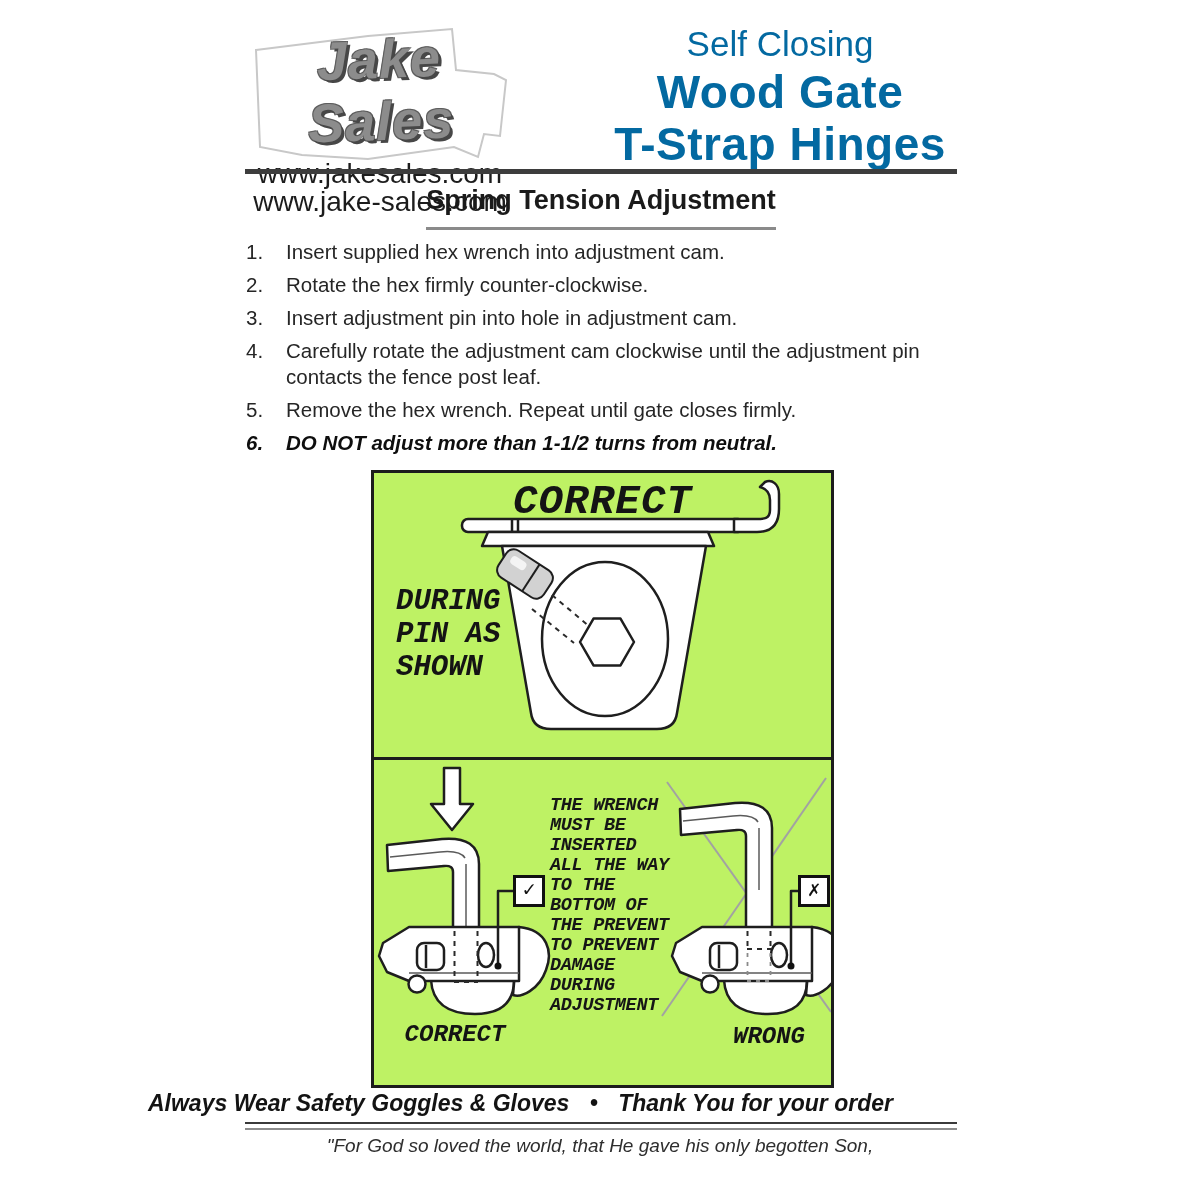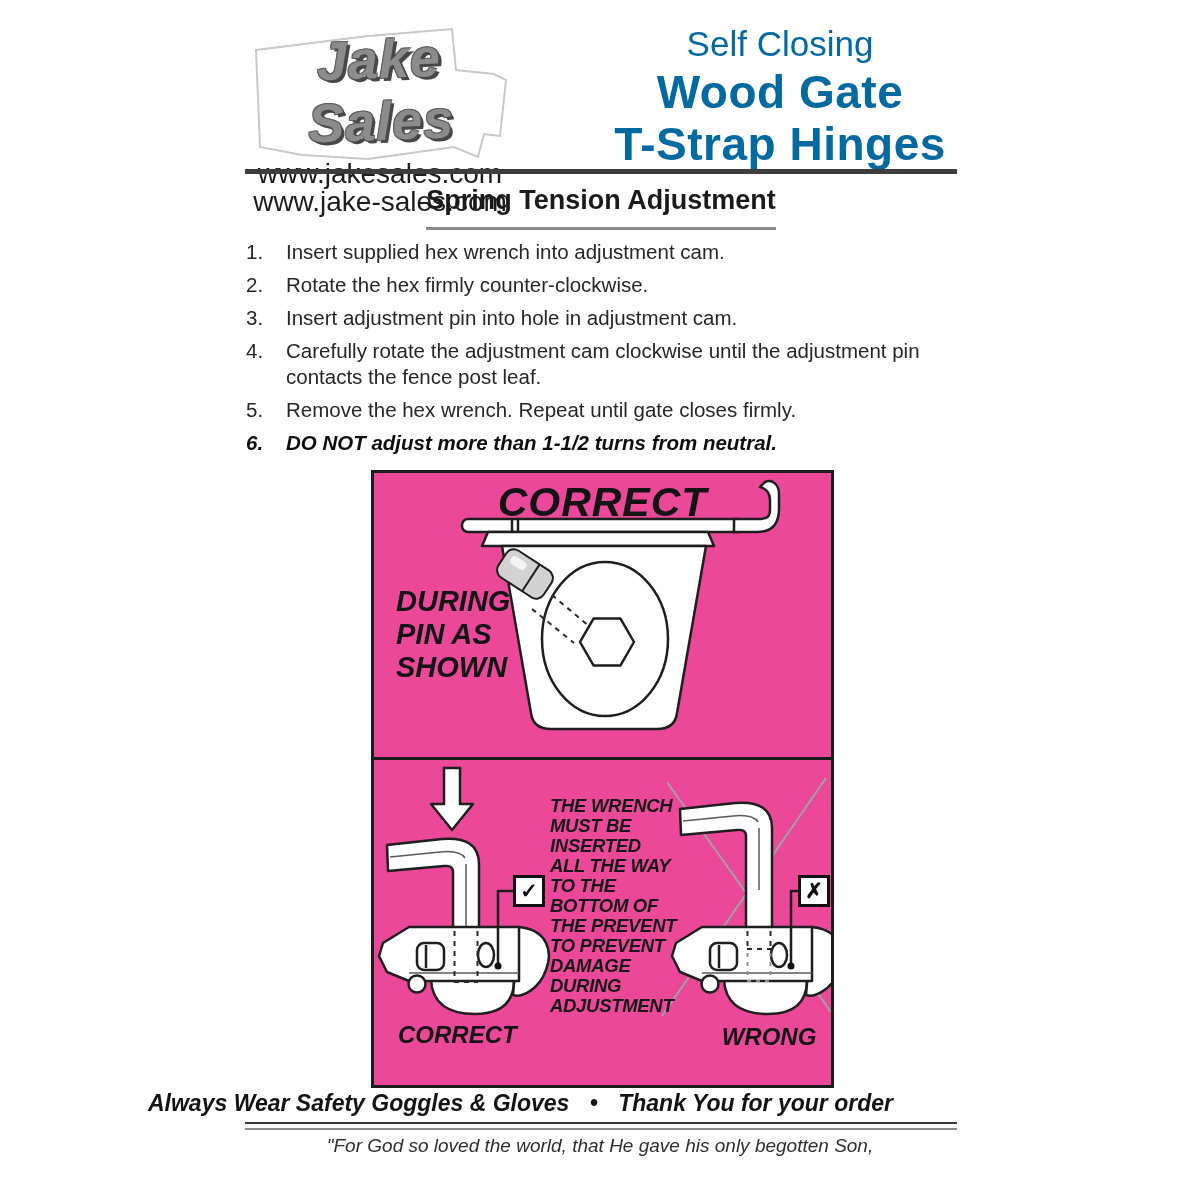--- a/index.html
+++ b/index.html
@@ -25,21 +25,21 @@
   .section-heading span { display:inline-block; border-bottom:3px solid #8a8a8a; padding-bottom:11px; }
 
   
   .instructions { position:absolute; left:246px; top:239px; width:710px; }
   .instr { display:flex; margin-bottom:7px; font-size:20.5px; line-height:26px; color:#262626; }
   .instr .num { width:40px; flex:none; }
   .instr.em { font-weight:800; font-style:italic; color:#0e0e0e; }
 
   
   .diagram { position:absolute; left:371px; top:470px; width:463px; height:618px;
-             border:3px solid #1c1c1c; background:#ec4899; box-sizing:border-box; }
+             border:3px solid #1c1c1c; background:#bef264; box-sizing:border-box;font-family:Liberation Mono, monospace; }
   .panel-top { position:relative; height:284px; border-bottom:3px solid #1c1c1c; }
   .panel-bottom { position:relative; height:325px;padding-left:42px; }
   .panel-svg { position:absolute; left:0; top:0; }
 
   .panel-title { position:absolute; top:6px; left:0; width:100%; text-align:center;
                  font-size:41px; font-weight:800; font-style:italic; letter-spacing:1px; color:#141414; }
   .install-note { position:absolute; left:22px; top:112px; font-size:29px; font-weight:800;
                   font-style:italic; line-height:33px; color:#141414; }
 
   .note-col { position:absolute; left:176px; top:36px; width:128px; font-size:18.5px; font-weight:800;

